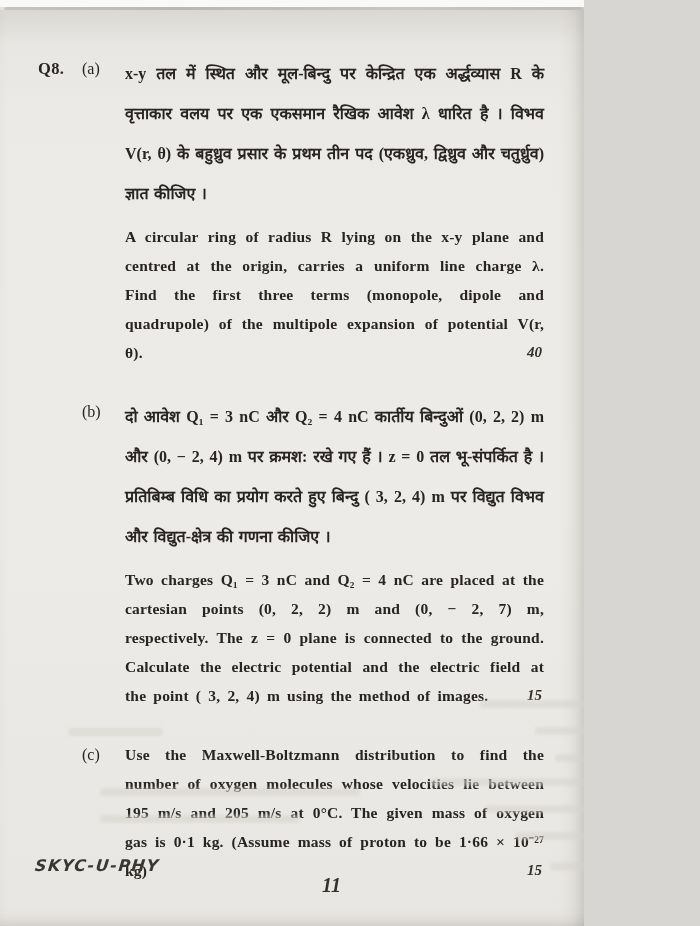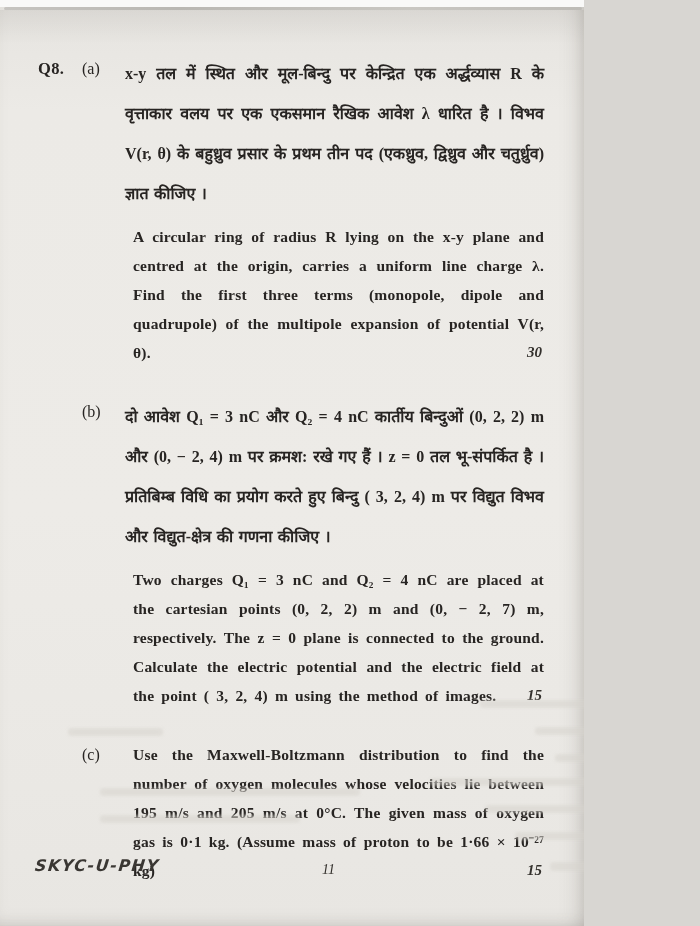--- a/index.html
+++ b/index.html
@@ -61,21 +61,21 @@
   p.hindi {
     margin: 0 0 8px 0;
     font-size: 16px;
     font-weight: 600;
     line-height: 40px;
     text-align: justify;
     word-spacing: 1.5px;
   }
   .eng-wrap {
     position: relative;
-    margin: 0 0 30px 8px;
+    margin: 0 0 30px 0;
   }
   p.english {
     margin: 0;
     font-size: 15.5px;
     font-weight: 600;
     line-height: 29px;
     letter-spacing: 0.2px;
     word-spacing: 3px;
     text-align: justify;
   }
@@ -104,24 +104,24 @@
     font-style: italic;
     font-weight: 600;
     font-size: 16px;
     letter-spacing: 1.5px;
     color: #3a3733;
     transform: skewX(-6deg);
   }
   .page-number {
     position: absolute;
     left: 322px;
-    top: 8px;
+    top: 20px;
     font-style: italic;
-    font-weight: 400;
-    font-size: 14px;
+    font-weight: 700;
+    font-size: 20px;
     color: #34312d;
   }
 
   
   .ghost { position: absolute; opacity: 0.55; filter: blur(1.6px); }
   .ghost .gl {
     height: 8px;
     background: #d7d4ce;
     border-radius: 4px;
     margin: 0 0 19px auto; 
@@ -139,21 +139,21 @@
 
   <div class="content">
 
     <div class="part-row">
       <span class="qnum">Q8.</span>
       <span class="plabel">(a)</span>
       <div class="ptext">
         <p class="hindi">x-y तल में स्थित और मूल-बिन्दु पर केन्द्रित एक अर्द्धव्यास R के वृत्ताकार वलय पर एक एकसमान रैखिक आवेश λ धारित है । विभव V(r, θ)  के बहुध्रुव प्रसार के प्रथम तीन पद (एकध्रुव, द्विध्रुव और चतुर्ध्रुव) ज्ञात कीजिए ।</p>
         <div class="eng-wrap">
           <p class="english">A circular ring of radius R lying on the x-y plane and centred at the origin, carries a uniform line charge λ. Find the first three terms (monopole, dipole and quadrupole) of the multipole expansion of potential V(r, θ).</p>
-          <span class="marks">30</span>
+          <span class="marks">40</span>
         </div>
       </div>
     </div>
 
     <div class="part-row">
       <span class="qnum"></span>
       <span class="plabel">(b)</span>
       <div class="ptext">
         <p class="hindi">दो आवेश Q₁ = 3 nC और Q₂ = 4 nC कार्तीय बिन्दुओं (0, 2, 2) m और (0, − 2, 4) m पर क्रमश: रखे गए हैं । z = 0 तल भू-संपर्कित है । प्रतिबिम्ब विधि का प्रयोग करते हुए बिन्दु ( 3, 2, 4) m पर विद्युत विभव और विद्युत-क्षेत्र की गणना कीजिए ।</p>
         <div class="eng-wrap">

